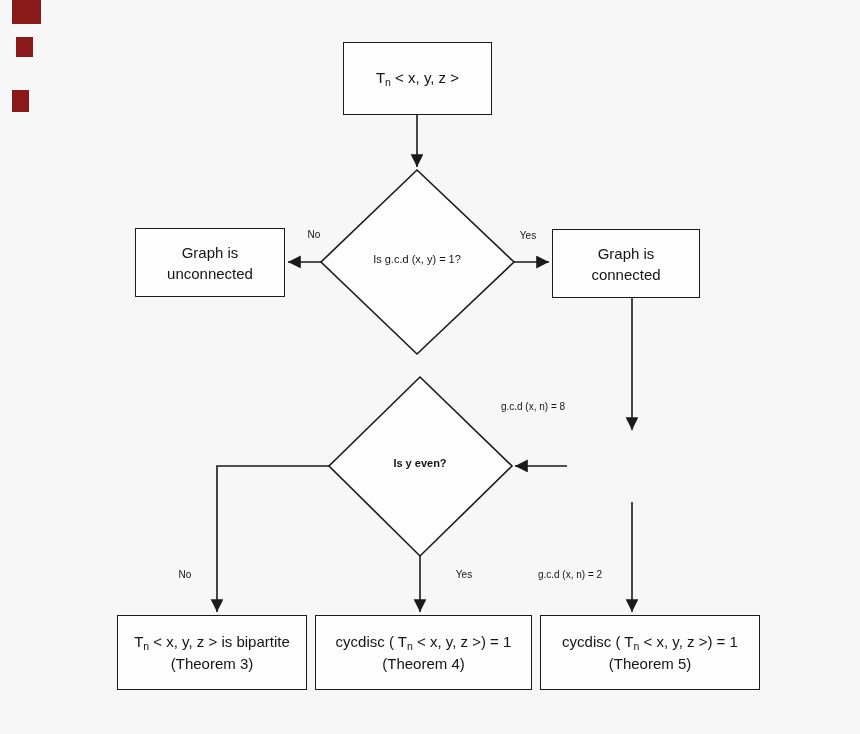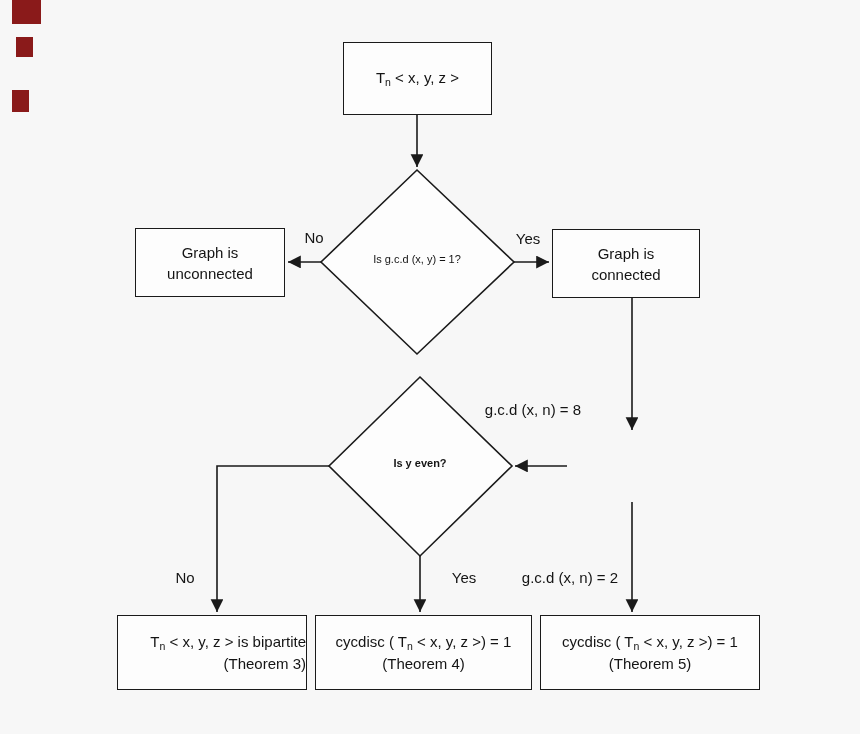--- a/index.html
+++ b/index.html
@@ -24,21 +24,21 @@
     text-align: center;
   }
   .dlabel {
     position: absolute;
     font-size: 11px;
     text-align: center;
     white-space: nowrap;
   }
   .elabel {
     position: absolute;
-    font-size: 15px;
+    font-size: 10px;
     text-align: center;
     white-space: nowrap;
   }
   .sub { font-size: 10.5px; vertical-align: -3px; }
   .marker { position: absolute; background: #8a1a1a; }
 </style>
 </head>
 <body>
 
 <div class="stage">
@@ -77,21 +77,21 @@
     <div>Graph is</div>
     <div>unconnected</div>
   </div>
 
   <div class="node" style="left:540px; top:229px; width:148px; height:69px;">
     <div>Graph is</div>
     <div>connected</div>
   </div>
 
 
-  <div class="node" style="left:105px; top:615px; width:190px; height:75px;align-items:flex-end;">
+  <div class="node" style="left:105px; top:615px; width:190px; height:75px;">
     <div><span>T</span><span class="sub">n</span><span> &lt; x, y, z &gt; is bipartite</span></div>
     <div>(Theorem 3)</div>
   </div>
 
   <div class="node" style="left:303px; top:615px; width:217px; height:75px;">
     <div><span>cycdisc ( T</span><span class="sub">n</span><span> &lt; x, y, z &gt;) = 1</span></div>
     <div>(Theorem 4)</div>
   </div>
 
   <div class="node" style="left:528px; top:615px; width:220px; height:75px;">

